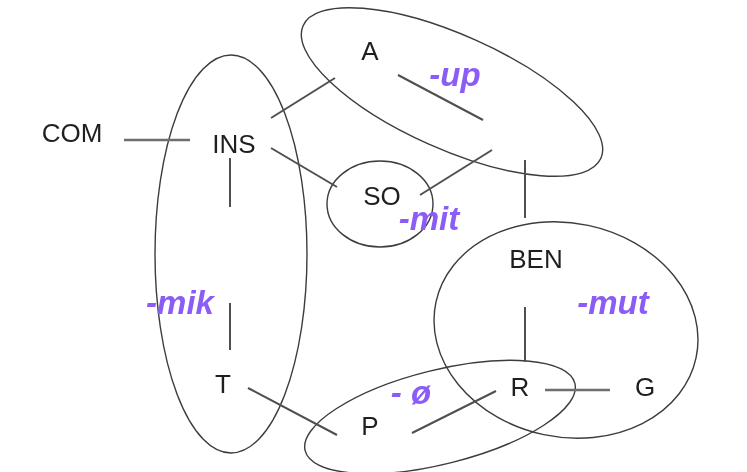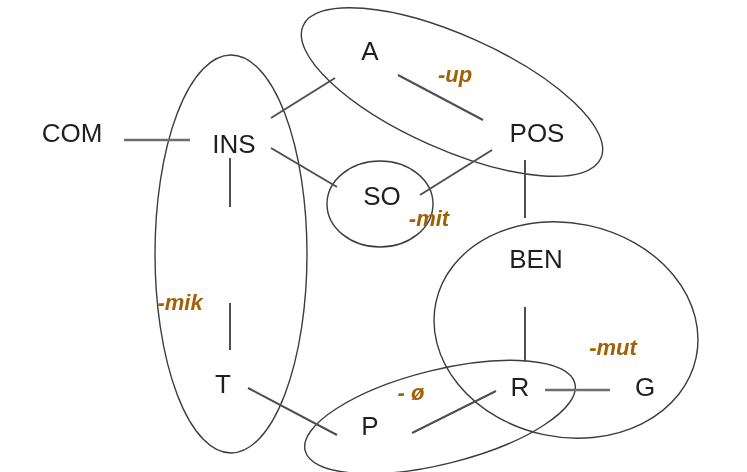--- a/index.html
+++ b/index.html
@@ -18,24 +18,24 @@
     font-size: 26px;
     color: #1f1f1f;
     white-space: pre-line;
     text-align: center;
     line-height: 32px;
     letter-spacing: 0px;
   }
   .sfx {
     position: absolute;
     transform: translate(-50%, -50%);
-    font-size: 22px;
+    font-size: 33px;
     font-weight: bold;
     font-style: italic;
-    color: #a16207;
+    color: #8b5cf6;
     white-space: pre;
     line-height: 25px;
   }
   .outline { fill: none; stroke: #3c3c3c; stroke-width: 1.4; }
   .cn { stroke: #4f4f4f; stroke-width: 2; }
   .lt { stroke: #6e6e6e; stroke-width: 2.4; }
 </style>
 </head>
 <body>
 
@@ -60,26 +60,25 @@
     <line class="cn" x1="525" y1="307" x2="525" y2="362"></line>
     <line class="lt" x1="545" y1="390" x2="610" y2="390"></line>
     <line class="cn" x1="248" y1="388" x2="337" y2="435"></line>
     <line class="cn" x1="412" y1="433" x2="496" y2="391"></line>
   </svg>
 
   <div class="lbl" style="left:72px;  top:133px;">COM</div>
   <div class="lbl" style="left:234px; top:144px;">INS</div>
   <div class="lbl" style="left:223px; top:384px;">T</div>
   <div class="lbl" style="left:370px; top:51px;">A</div>
-  <div class="lbl" style="left:537px; top:133px;">POS</div>
   <div class="lbl" style="left:382px; top:196px;">SO</div>
   <div class="lbl" style="left:536px; top:259px;">BEN</div>
   <div class="lbl" style="left:520px; top:387px;">R</div>
   <div class="lbl" style="left:645px; top:387px;">G</div>
   <div class="lbl" style="left:370px; top:426px;">P</div>
 
   <div class="sfx" style="left:180px; top:302px;">-mik</div>
   <div class="sfx" style="left:455px; top:74px;">-up</div>
   <div class="sfx" style="left:421px; top:218px;margin-left:8px;">-mit</div>
-  <div class="sfx" style="left:613px; top:302px;margin-top:45px;">-mut</div>
+  <div class="sfx" style="left:613px; top:302px;">-mut</div>
   <div class="sfx" style="left:411px; top:392px;">- ø</div>
 
 </div>
 
 </body></html>

